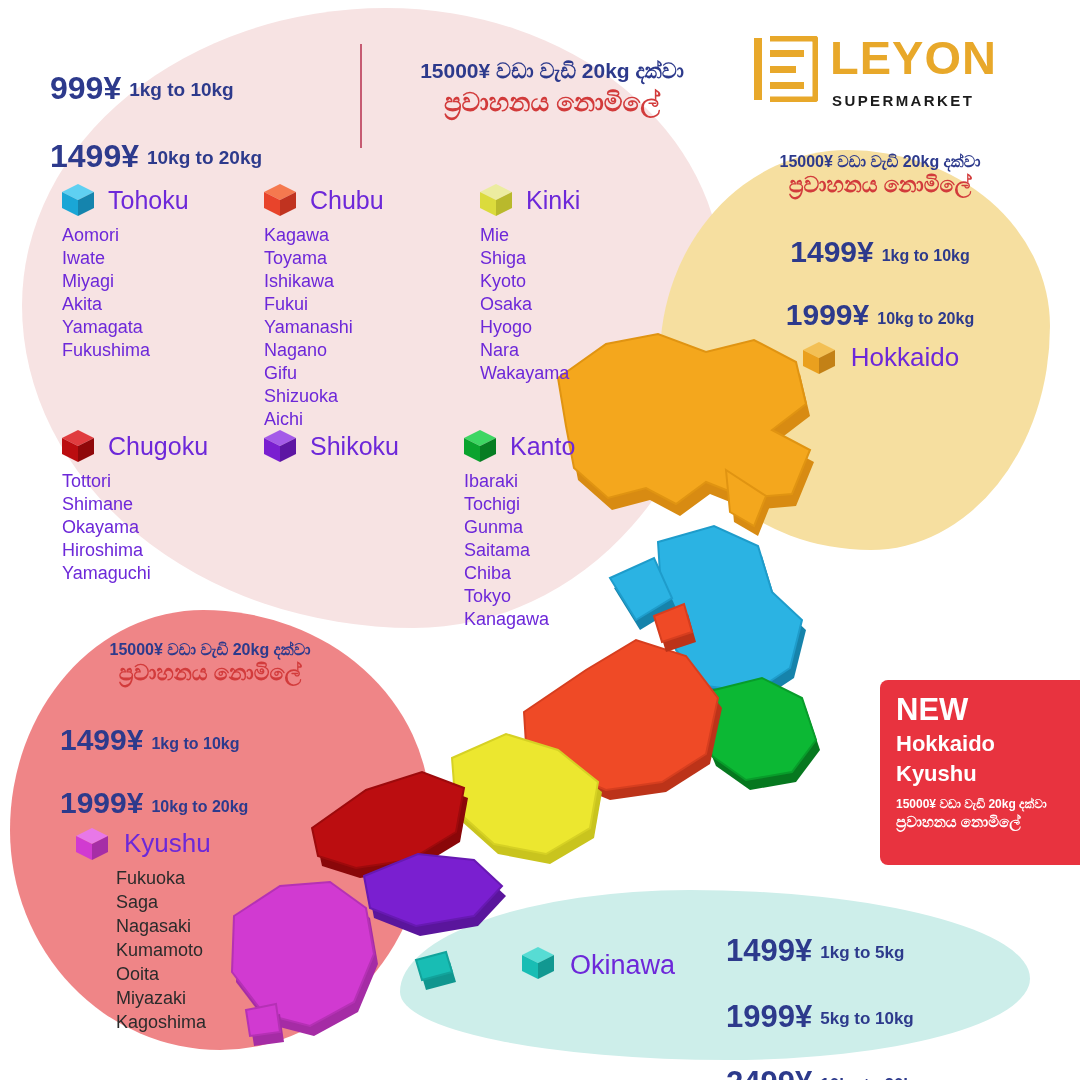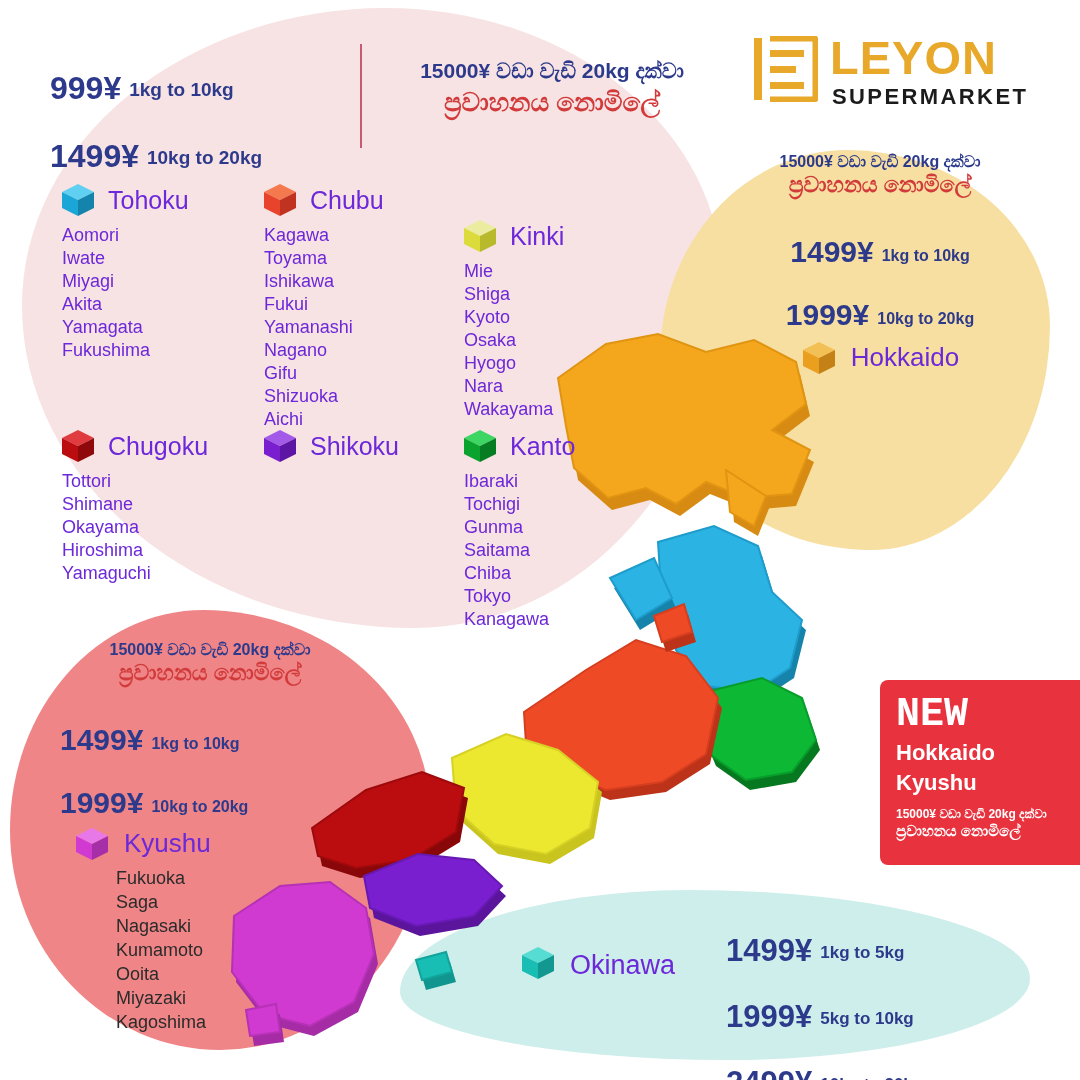--- a/index.html
+++ b/index.html
@@ -37,22 +37,22 @@
 
   
   .logo{position:absolute;left:752px;top:32px;width:300px;height:90px;}
   .logo-mark{position:absolute;left:0;top:4px;width:66px;height:66px;}
   .logo-word{
     position:absolute;left:78px;top:0px;
     font-size:47px;font-weight:bold;letter-spacing:1px;color:#e8a82a;
     line-height:52px;
   }
   .logo-sub{
-    position:absolute;left:80px;top:52px;
-    font-size:22px;font-weight:bold;letter-spacing:2.4px;color:#1b1b1b;
+    position:absolute;left:80px;top:60px;
+    font-size:15px;font-weight:bold;letter-spacing:2.4px;color:#1b1b1b;
   }
 
   
   .top-prices{position:absolute;left:50px;top:42px;width:300px;}
   .pr-row{display:flex;align-items:flex-end;gap:8px;margin-bottom:6px;}
   .pr-big{font-size:32px;font-weight:bold;color:#2d3a8c;line-height:1;}
   .pr-small{font-size:19px;font-weight:bold;color:#2d3a8c;padding-bottom:3px;margin-top:37px;}
   .divider-v{
     position:absolute;left:360px;top:44px;width:2px;height:104px;background:#c65b72;
   }
@@ -90,21 +90,21 @@
   .kyu-head .reg-name{font-size:26px;}
   .kyu-list{margin-top:4px;margin-left:76px;}
   .kyu-list div{font-size:18px;color:#2b2b2b;line-height:24px;}
 
   
   .new-card{
     position:absolute;left:880px;top:680px;width:200px;height:185px;
     background:#e8333f;border-radius:8px 0 0 8px;color:#fff;
     padding:14px 16px;box-sizing:border-box;
   }
-  .new-title{font-size:40px;font-weight:bold;line-height:1.05;font-family:Liberation Mono, monospace;}
+  .new-title{font-size:31px;font-weight:bold;line-height:1.05;}
   .new-r{font-size:22px;font-weight:bold;line-height:1.2;margin-top:4px;}
   .new-sin1{font-size:12px;font-weight:bold;margin-top:10px;line-height:1.2;}
   .new-sin2{font-size:15px;font-weight:bold;line-height:1.3;}
 
   
   .oki-label{position:absolute;left:520px;top:945px;display:flex;align-items:flex-end;gap:14px;}
   .oki-label .reg-name{font-size:27px;}
   .oki-prices{position:absolute;left:726px;top:906px;}
   .oki-prices .pr-big{font-size:31px;}
   .oki-prices .pr-small{font-size:17px;padding-bottom:3px;}
@@ -255,21 +255,21 @@
         <div>Ishikawa</div>
         <div>Fukui</div>
         <div>Yamanashi</div>
         <div>Nagano</div>
         <div>Gifu</div>
         <div>Shizuoka</div>
         <div>Aichi</div>
       </div>
     </div>
 
-    <div class="reg" style="left:462px;top:182px;margin-top:36px;">
+    <div class="reg" style="left:478px;top:182px;">
       <div class="reg-head">
         <span class="cube">
           <svg viewBox="0 0 36 36" width="36" height="36">
             <polygon points="18,2 34,10 18,18 2,10" fill="#ececa0"></polygon>
             <polygon points="2,10 18,18 18,34 2,26" fill="#dbdb3c"></polygon>
             <polygon points="34,10 18,18 18,34 34,26" fill="#b9b92c"></polygon>
           </svg>
         </span>
         <span class="reg-name">Kinki</span>
       </div>

